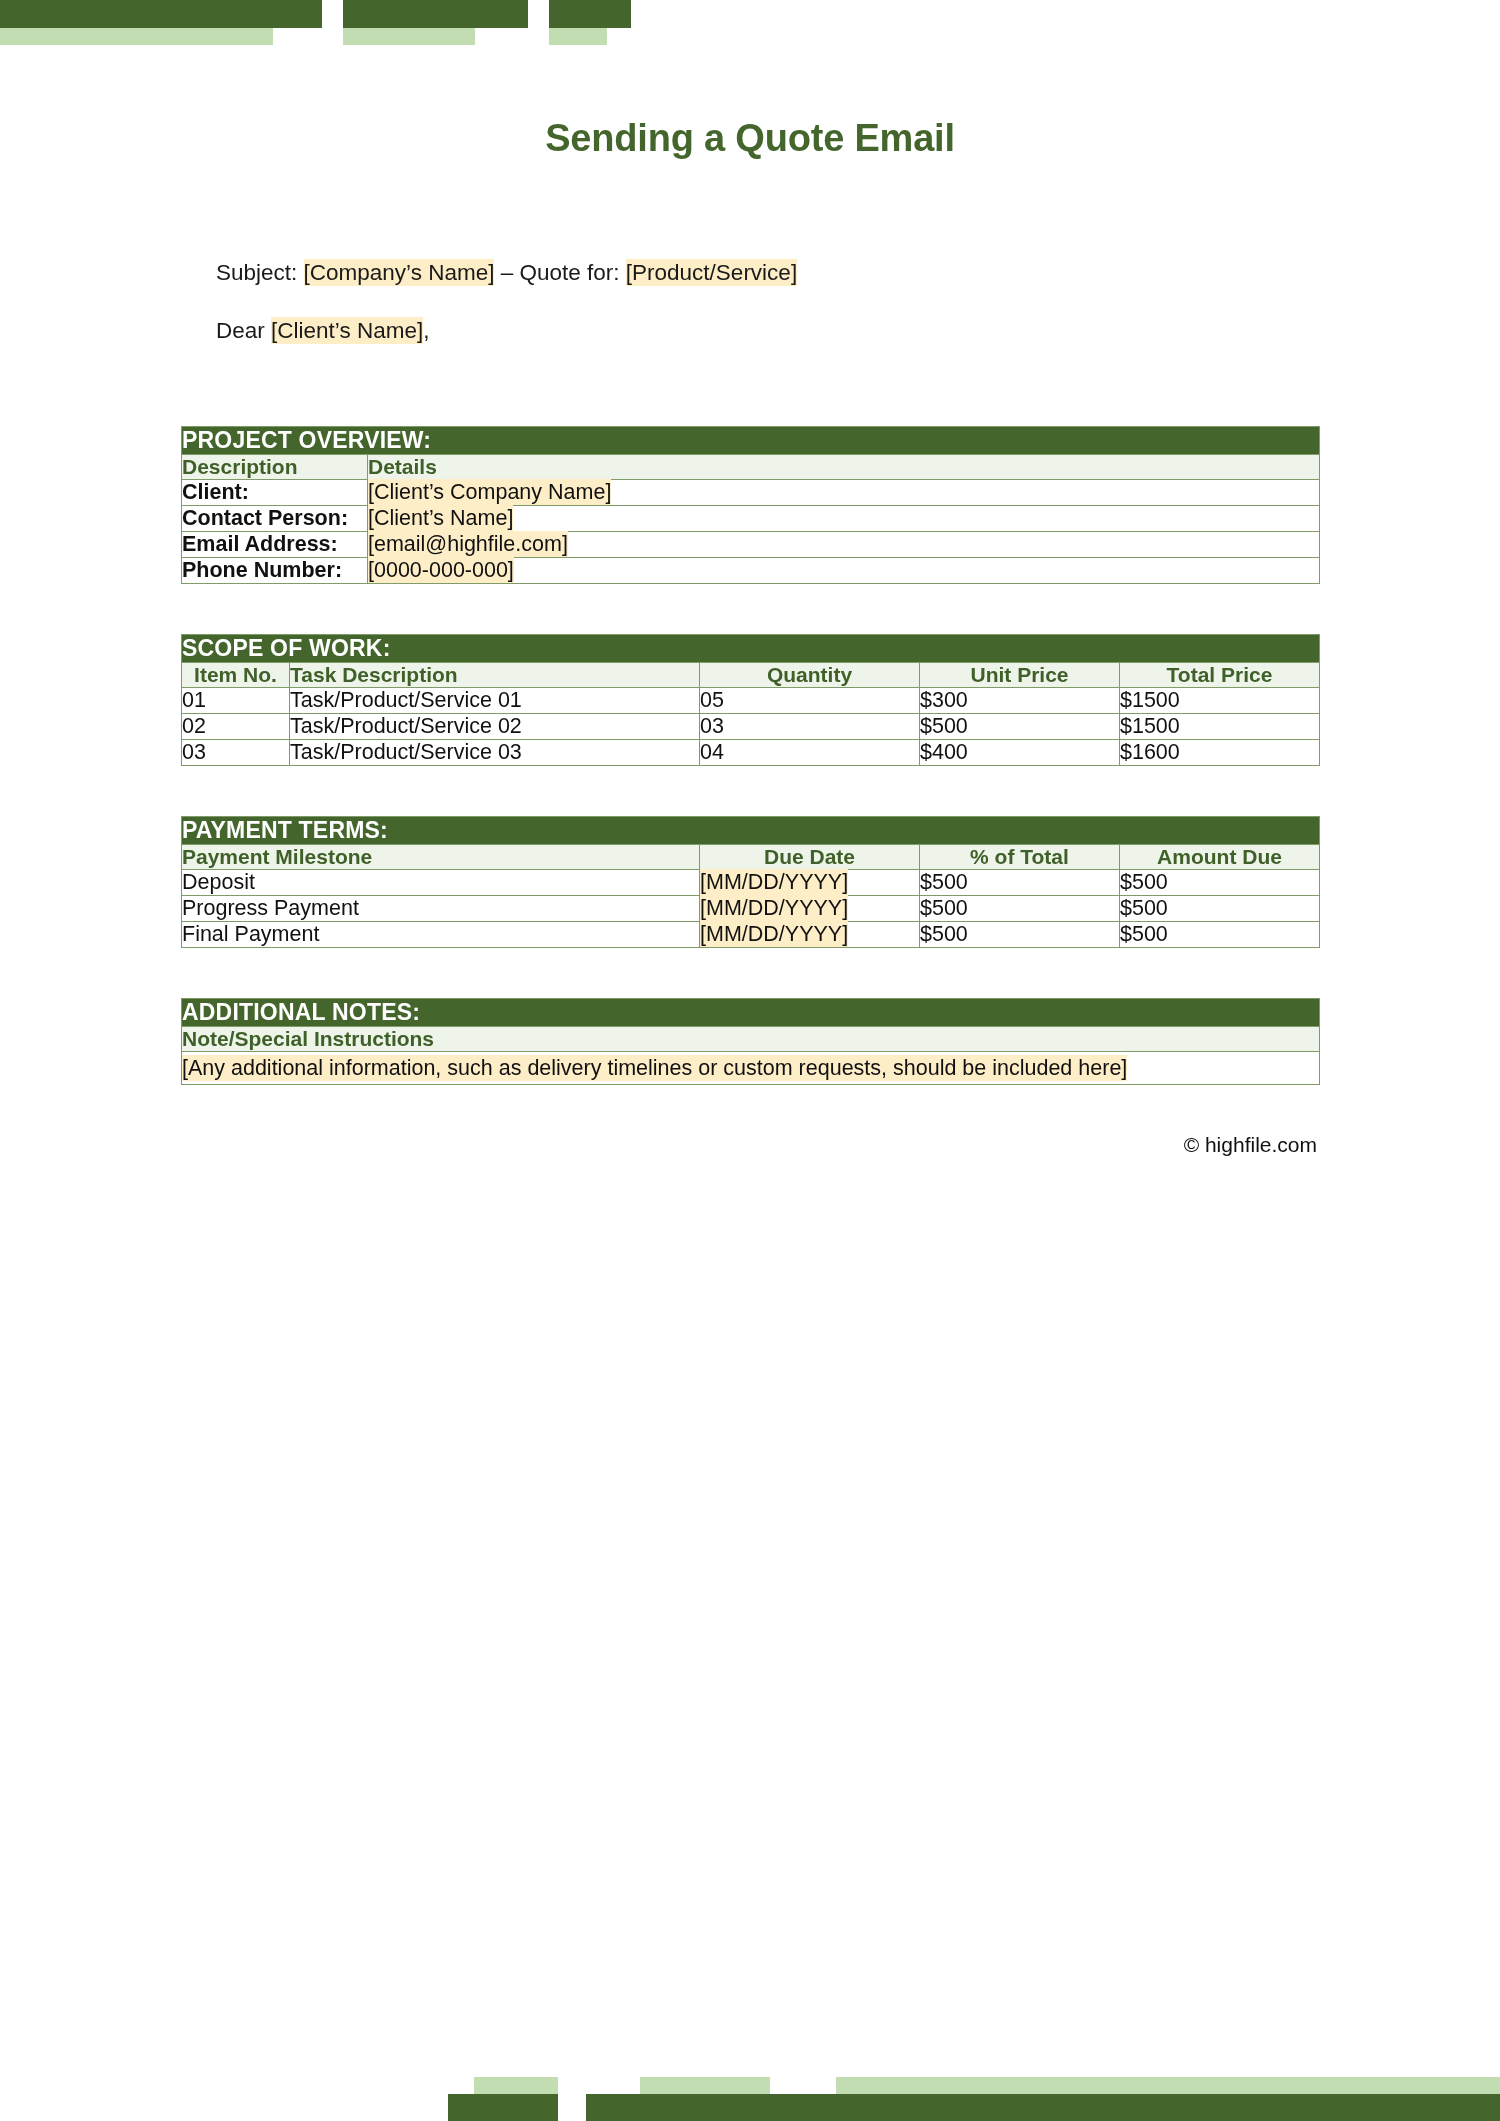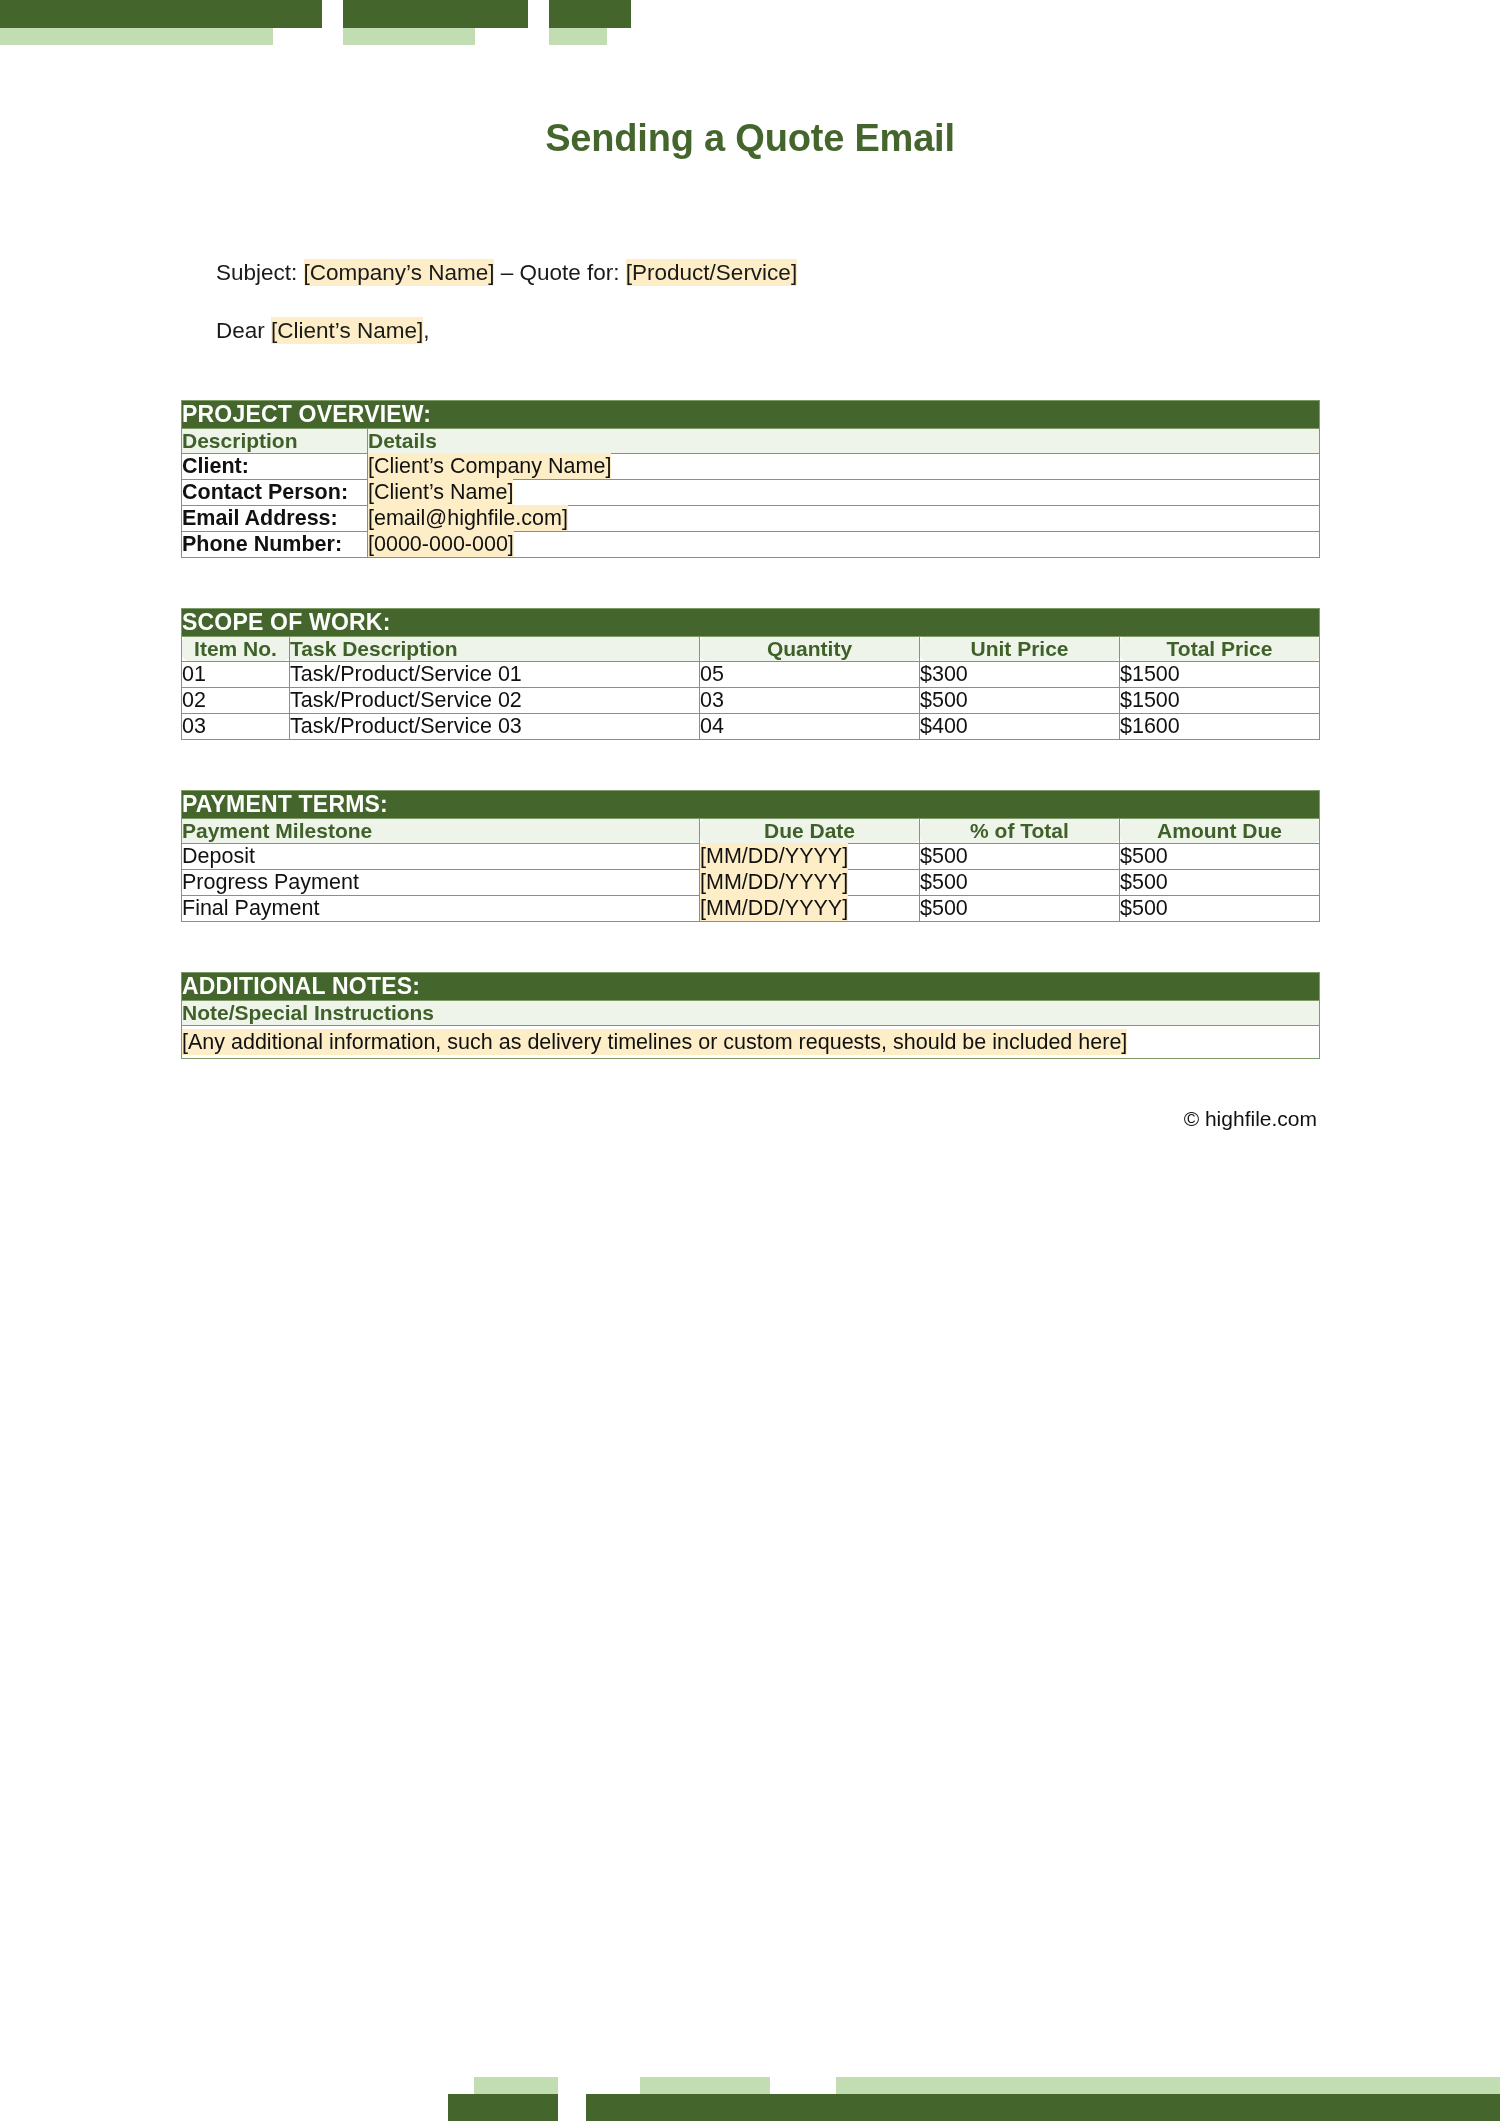--- a/index.html
+++ b/index.html
@@ -70,21 +70,21 @@
   .para-dear    { margin-top: 26px; }
   .para-intro   { margin-top: 26px; padding-right: 6px; }
 
   .hl {
     background: #fdeec8;
     padding: 1px 0;
   }
 
   
   .tbl-block { margin-top: 50px; }
-  .tbl-block.first { margin-top: 53px; }
+  .tbl-block.first { margin-top: 79px; }
 
   table.doc-table {
     width: 100%;
     border-collapse: collapse;
     table-layout: fixed;
     font-size: 21px;
   }
   table.doc-table td, table.doc-table th {
     border: 1px solid #7f9c68;
     padding: 0;
@@ -102,21 +102,21 @@
     letter-spacing: 0.2px;
   }
 
   .sub-head td {
     background: #eef4e9;
     color: #3f6029;
     font-weight: bold;
     font-size: 21px;
     padding: 13px 18px;
   }
-  .sub-head td.ctr { text-align: center; border-radius: 7px; }
+  .sub-head td.ctr { text-align: center; }
 
   .data-row td {
     background: #ffffff;
     padding: 14px 18px;
     font-size: 21.5px;
     color: #111111;
   }
   .data-row td.lbl { font-weight: bold; }
   .data-row td.ctr { text-align: left; }
 

